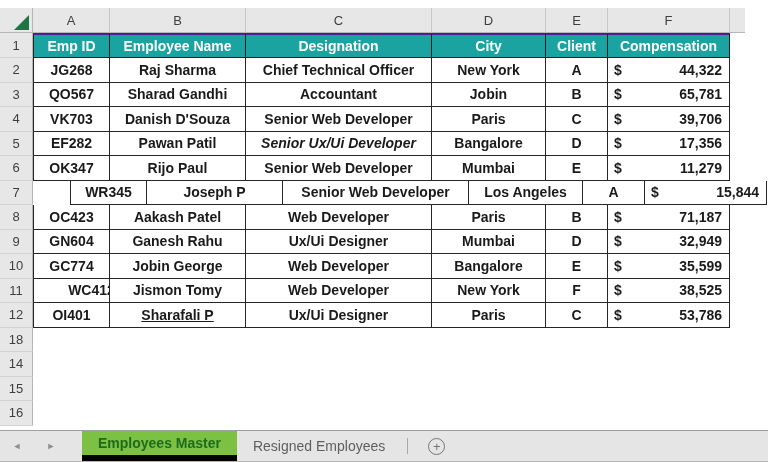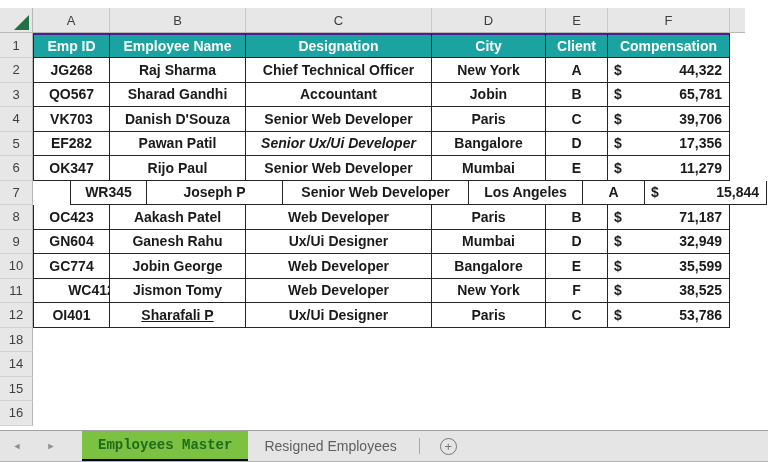--- a/index.html
+++ b/index.html
@@ -61,21 +61,21 @@
   }
   .nav-arrow {
     display:flex; align-items:center; justify-content:center;
     width:34px; color:#8e8e8e; font-size:9px; cursor:default;
   }
   .tab {
     display:flex; align-items:center; padding:0 16px; font-size:14px; color:#5f5f5f;
   }
   .tab.active {
     background:var(--tabGreen); color:var(--tabText); font-weight:700;
-    border-bottom:2px solid #000000; margin-left:14px;font-family:Liberation Mono, monospace;
+    border-bottom:6px solid #000000; margin-left:14px;
   }
   .tab-divider { width:1px; background:#a9a9a9; margin:7px 6px; }
   .add-sheet { display:flex; align-items:center; padding:0 14px; }
   .plus {
     width:17px; height:17px; border:1px solid #757575; border-radius:50%;
     color:#757575; font-size:13px; line-height:15px; text-align:center; display:block;
   }
 </style>
 </head>
 <body>

